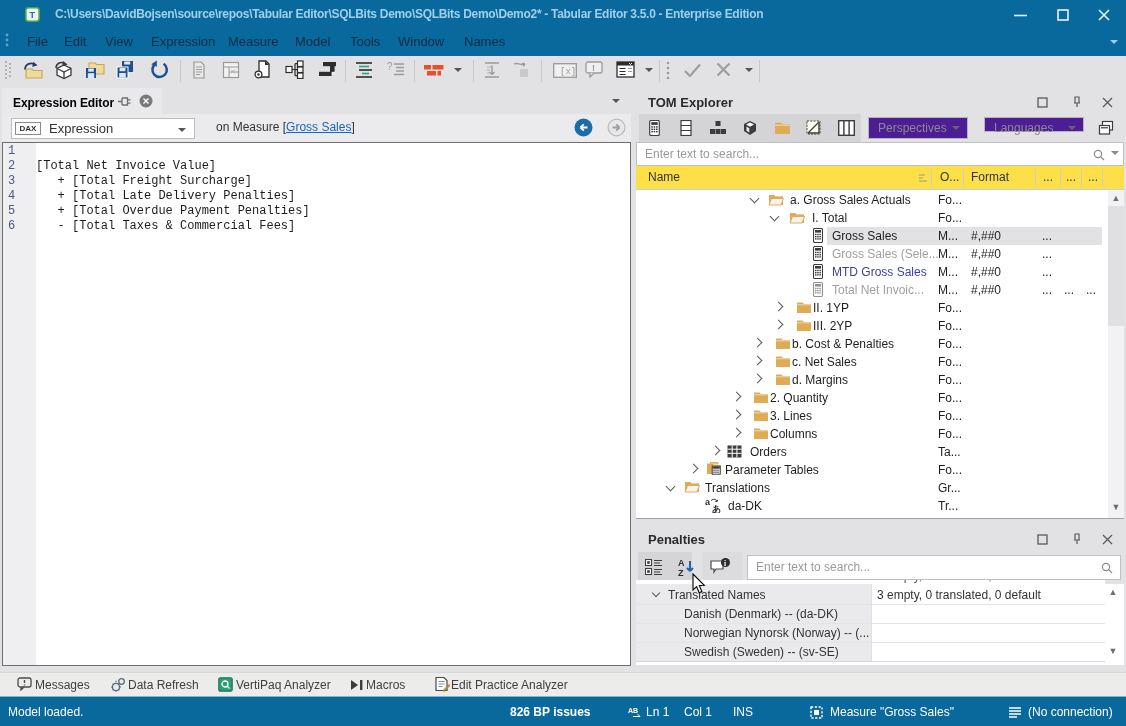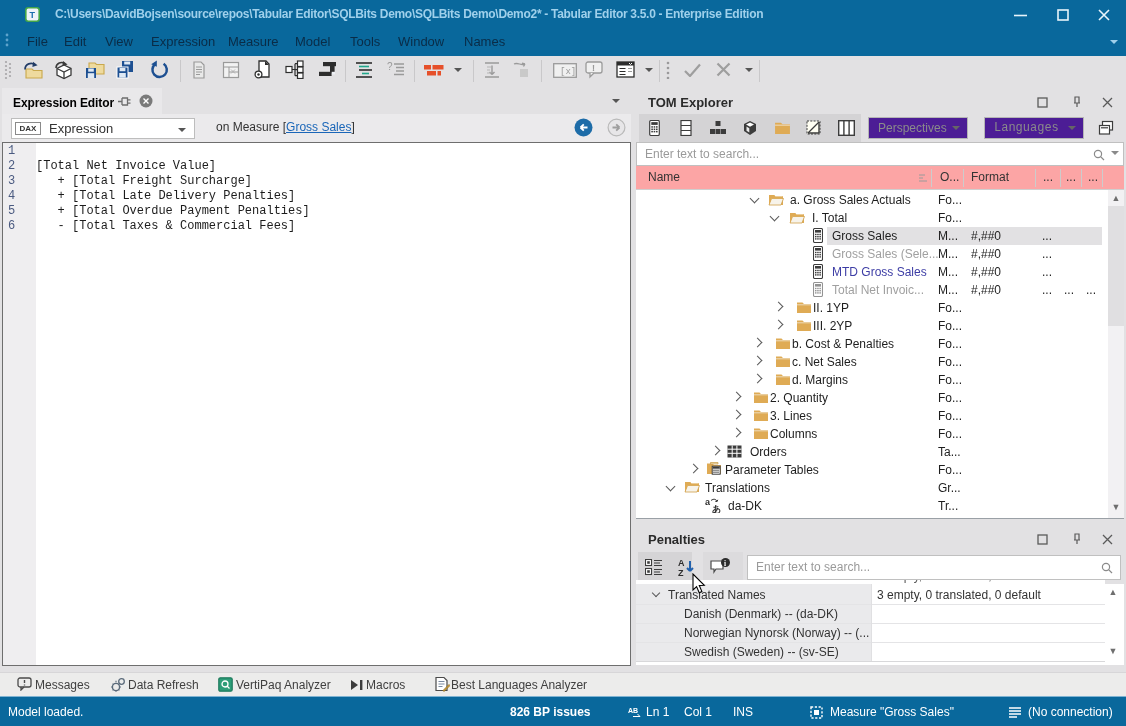--- a/index.html
+++ b/index.html
@@ -25,21 +25,21 @@
   #gutter { left:3px; top:143px; width:33px; height:522px; background:#efeef0; }
   .lnum { color:#4a5a80; font-size:12px; font-family:"Liberation Mono",monospace; width:20px; text-align:left; left:8px;}
   .code { left:36px; color:#1c1c1c; font-size:12px; font-family:"Liberation Mono",monospace; white-space:pre; }
   
   #tomhead { left:636px; top:90px; width:488px; height:24px; background:#e2e1e3; }
   #tomtools { left:636px; top:114px; width:488px; height:28px; background:#e2e1e3; }
   #tomgroup { left:639px; top:114px; width:222px; height:28px; background:#d4d3d5; }
   .combo { background:#4c1d95; border:1px solid #b5b5b5; color:#8b8b8b; font-size:12px; }
   .carrow { position:absolute; right:7px; top:8px; width:0; height:0; border-left:4px solid transparent; border-right:4px solid transparent; border-top:4px solid #666; }
   #search1 { left:636px; top:142px; width:488px; height:24px; background:#fff; border:1px solid #c0c0c0; }
-  #colhead { left:636px; top:166px; width:488px; height:24px; background:#fca5a5; border-bottom:1px solid #cfcfcf; }
+  #colhead { left:636px; top:166px; width:488px; height:24px; background:#fde047; border-bottom:1px solid #cfcfcf; }
   #tree { left:636px; top:190px; width:488px; height:328px; background:#fff; }
   #treebot { left:636px; top:518px; width:488px; height:1px; background:#9aa0a6;}
   .chevD { width:7px; height:7px; border-right:1.6px solid #595959; border-bottom:1.6px solid #595959; transform:rotate(45deg); }
   .chevR { width:7px; height:7px; border-right:1.6px solid #595959; border-bottom:1.6px solid #595959; transform:rotate(-45deg); }
   .ttext { font-size:12px; color:#1e1e1e; white-space:nowrap; }
   .tcol2 { font-size:12px; color:#1e1e1e; left:302px; }
   .gray { color:#a0a0a0; }
   .scrolltrack { background:#f2f1f3; }
   .sarr { color:#6e6e6e; font-size:9px; text-align:center; width:16px; }
   
@@ -384,21 +384,21 @@
     <path d="M13,2 L13,13 L2,13" fill="none" stroke="#3c3c3c" stroke-width="1.4"></path>
   </svg>
   <svg class="abs" style="left:838px; top:120px;" width="17" height="16">
     <rect x="0.7" y="0.7" width="15.6" height="14.6" fill="#fff" stroke="#3c3c3c" stroke-width="1.4"></rect>
     <path d="M5.9,1 L5.9,15 M11.1,1 L11.1,15" stroke="#3c3c3c" stroke-width="1.4"></path>
   </svg>
   <div class="abs combo" style="left:868px; top:117px; width:100px; height:22px;">
       <span style="position:absolute; left:9px; top:3px;">Perspectives</span>
       <span class="carrow"></span>
     </div>
-  <div class="abs combo" style="left:984px; top:117px; width:100px; height:22px;font-family:Liberation Mono, monospace;">
+  <div class="abs combo" style="left:984px; top:117px; width:100px; height:15px;">
       <span style="position:absolute; left:9px; top:3px;">Languages</span>
       <span class="carrow"></span>
     </div>
   <svg class="abs" style="left:1098px; top:120px;" width="16" height="16">
     <rect x="4.5" y="1.5" width="10" height="8.5" fill="#fff" stroke="#3c3c3c" stroke-width="1.2"></rect>
     <rect x="1.5" y="5.5" width="10" height="8.5" fill="#fff" stroke="#3c3c3c" stroke-width="1.2"></rect>
     <path d="M3,7.8 h7" stroke="#3c3c3c" stroke-width="1.2"></path>
   </svg>
   <div class="abs" id="search1">
       <span style="position:absolute; left:8px; top:4px; font-size:12px; color:#9a9a9a;">Enter text to search...</span>
@@ -658,21 +658,21 @@
   <svg class="abs" style="left:350px; top:679px;" width="14" height="12">
     <path d="M1,1 L1,11 L8,6 Z" fill="#3c3c3c"></path>
     <rect x="10" y="1" width="2.4" height="10" fill="#3c3c3c"></rect>
   </svg>
   <div class="abs btab" style="left:366px;">Macros</div>
   <svg class="abs" style="left:434px; top:676px;" width="16" height="16">
     <path d="M2,1.5 L10,1.5 L13,4.5 L13,14.5 L2,14.5 Z" fill="#fff" stroke="#4a4a4a" stroke-width="1.2"></path>
     <path d="M4.5,5.5 h6 M4.5,8 h6 M4.5,10.5 h4" stroke="#7a8aa0" stroke-width="1"></path>
     <path d="M9,14.5 L15,8.5 L16,9.5 L10,15.5 Z" fill="#d9a53c" stroke="#8a6a20" stroke-width="0.8"></path>
   </svg>
-  <div class="abs btab" style="left:451px;">Best Languages Analyzer</div>
+  <div class="abs btab" style="left:451px;">Edit Practice Analyzer</div>
 
   <div class="abs" id="statusbar">
     <span style="position:absolute; left:8px; top:8px;">Model loaded.</span>
     <span style="position:absolute; left:510px; top:8px; font-weight:bold;">826 BP issues</span>
     <svg style="position:absolute; left:628px; top:9px;" width="14" height="12">
       <text x="0" y="7" font-size="7" font-weight="bold" fill="#fff" font-family="Liberation Sans">AB</text>
       <path d="M5,10.5 L12,10.5 L9.5,8" stroke="#fff" stroke-width="1" fill="none"></path>
     </svg>
     <span style="position:absolute; left:646px; top:8px;">Ln 1</span>
     <span style="position:absolute; left:684px; top:8px;">Col 1</span>

